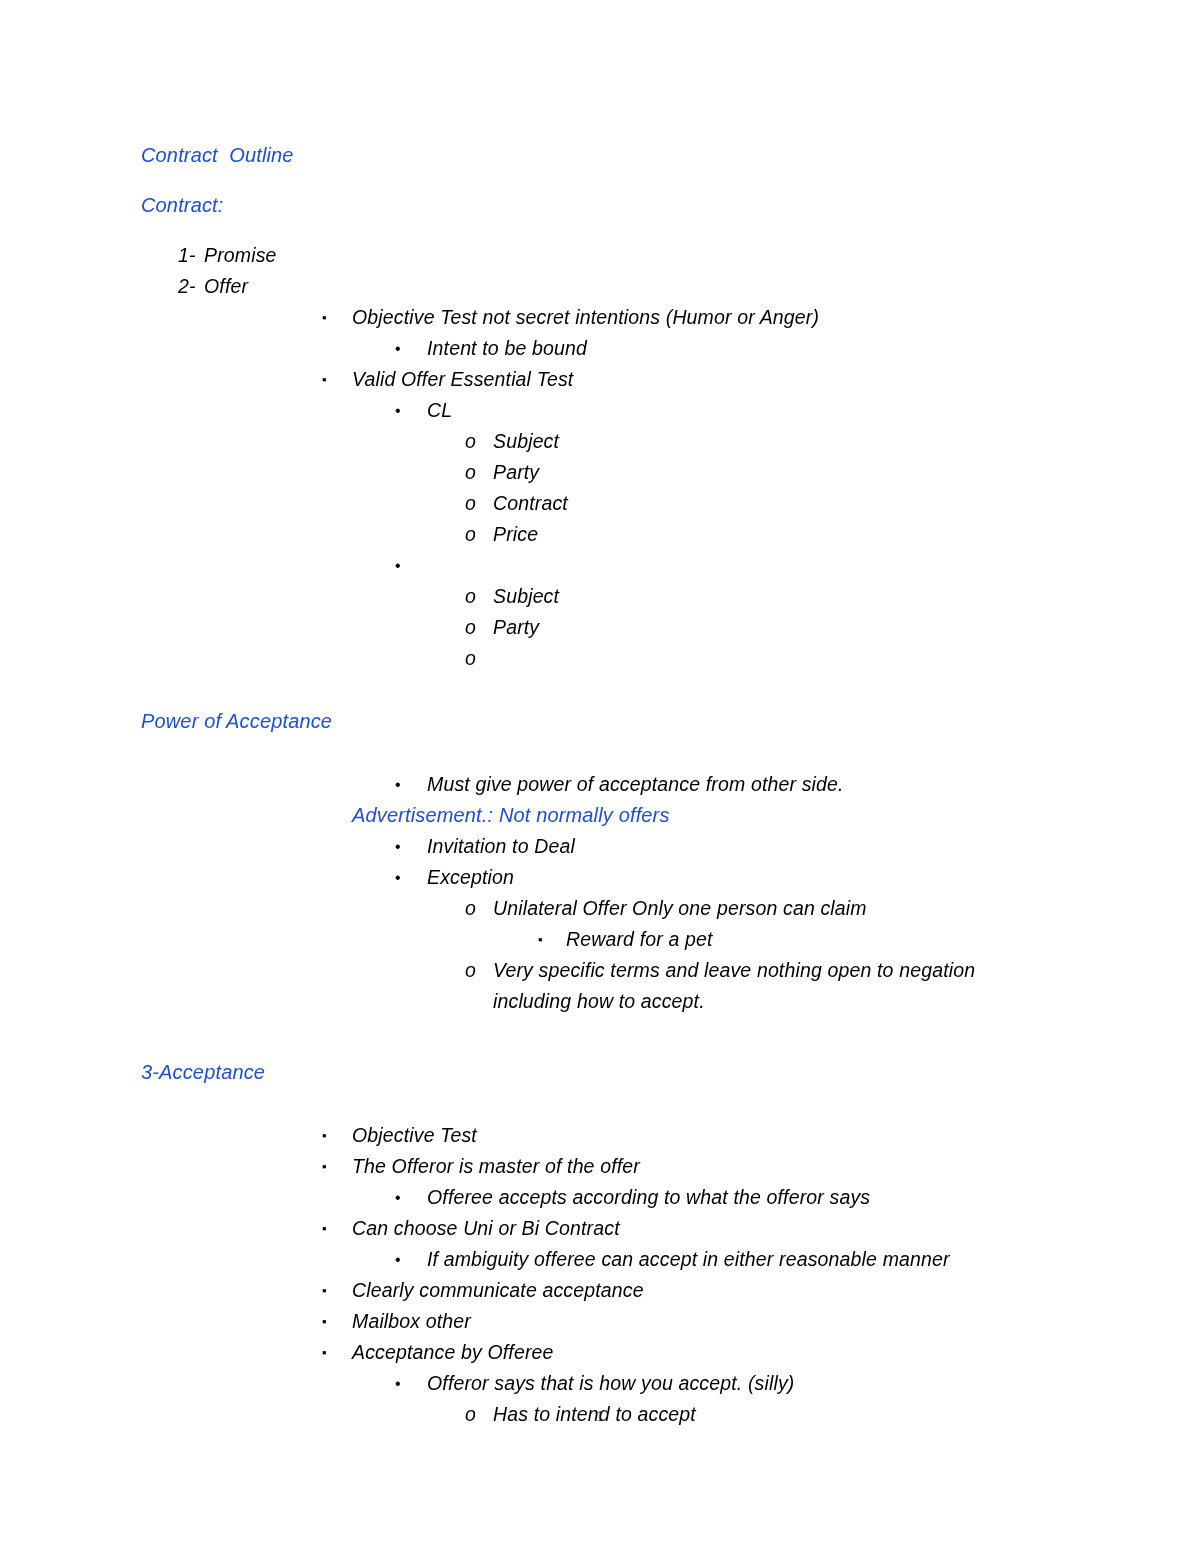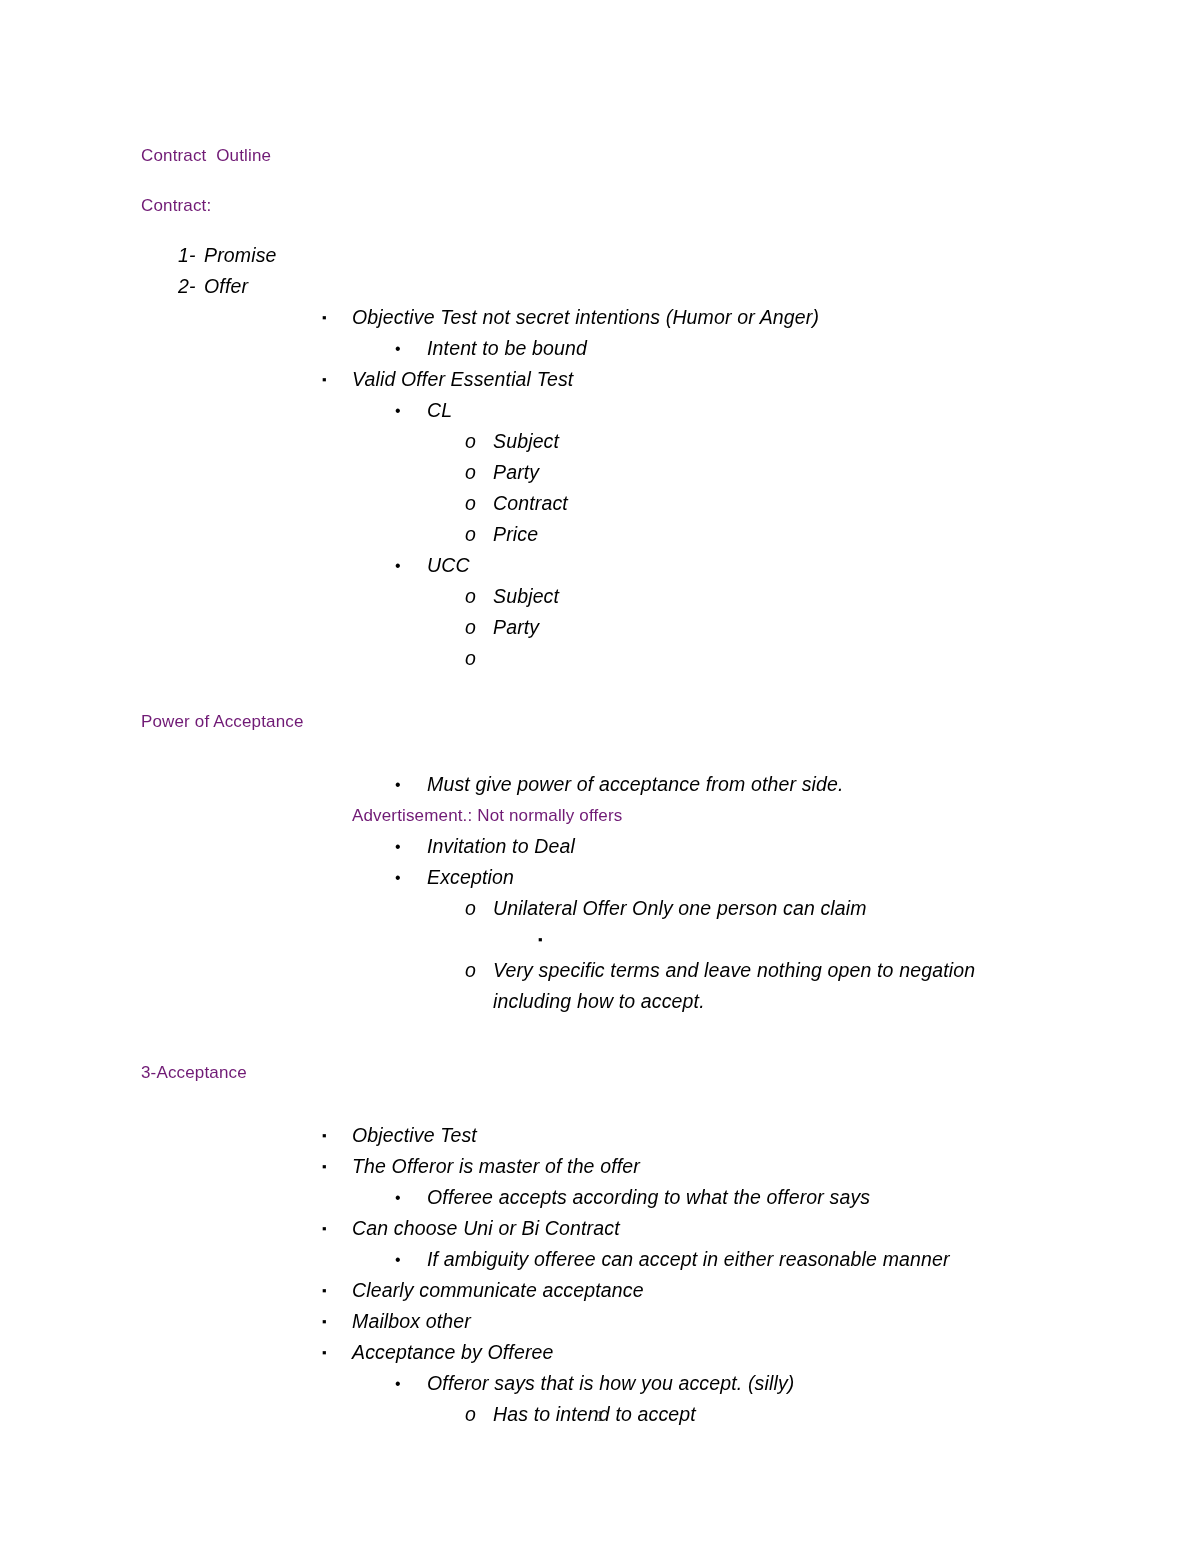--- a/index.html
+++ b/index.html
@@ -22,25 +22,26 @@
   .doc-body {
     position: absolute;
     left: 141px;
     top: 140px;
     width: 940px;
   }
 
   
   .line {
     position: relative;
+    font-style: italic;
     font-weight: 300;
-    font-size: 17px;
+    font-size: 20px;
     line-height: 31px;
     letter-spacing: 0.15px;
-    color: #701a75;
+    color: #1d4ed8;
     white-space: pre-wrap;
   }
 
   
   .para {
     margin: 0;
   }
 
   
   .gap-sm { height: 19px; }
@@ -156,21 +157,20 @@
     <div class="row lvl-3">
       <span class="marker">o</span>
       <span class="rowtext">Contract</span>
     </div>
     <div class="row lvl-3">
       <span class="marker">o</span>
       <span class="rowtext">Price</span>
     </div>
     <div class="row lvl-2">
       <span class="marker">•</span>
-      <span class="rowtext">UCC</span>
     </div>
     <div class="row lvl-3">
       <span class="marker">o</span>
       <span class="rowtext">Subject</span>
     </div>
     <div class="row lvl-3">
       <span class="marker">o</span>
       <span class="rowtext">Party</span>
     </div>
     <div class="row lvl-3">
@@ -195,20 +195,21 @@
     <div class="row lvl-2">
       <span class="marker">•</span>
       <span class="rowtext">Exception</span>
     </div>
     <div class="row lvl-3">
       <span class="marker">o</span>
       <span class="rowtext">Unilateral Offer Only one person can claim</span>
     </div>
     <div class="row lvl-4">
       <span class="marker">▪</span>
+      <span class="rowtext">Reward for a pet</span>
     </div>
     <div class="row lvl-3" style="max-width:860px;">
       <span class="marker">o</span>
       <span class="rowtext wrap" style="max-width:540px;">Very specific terms and leave nothing open to negation including how to accept.</span>
     </div>
 
     <div class="gap-lg"></div>
 
     <div class="line para">3-Acceptance</div>
 

